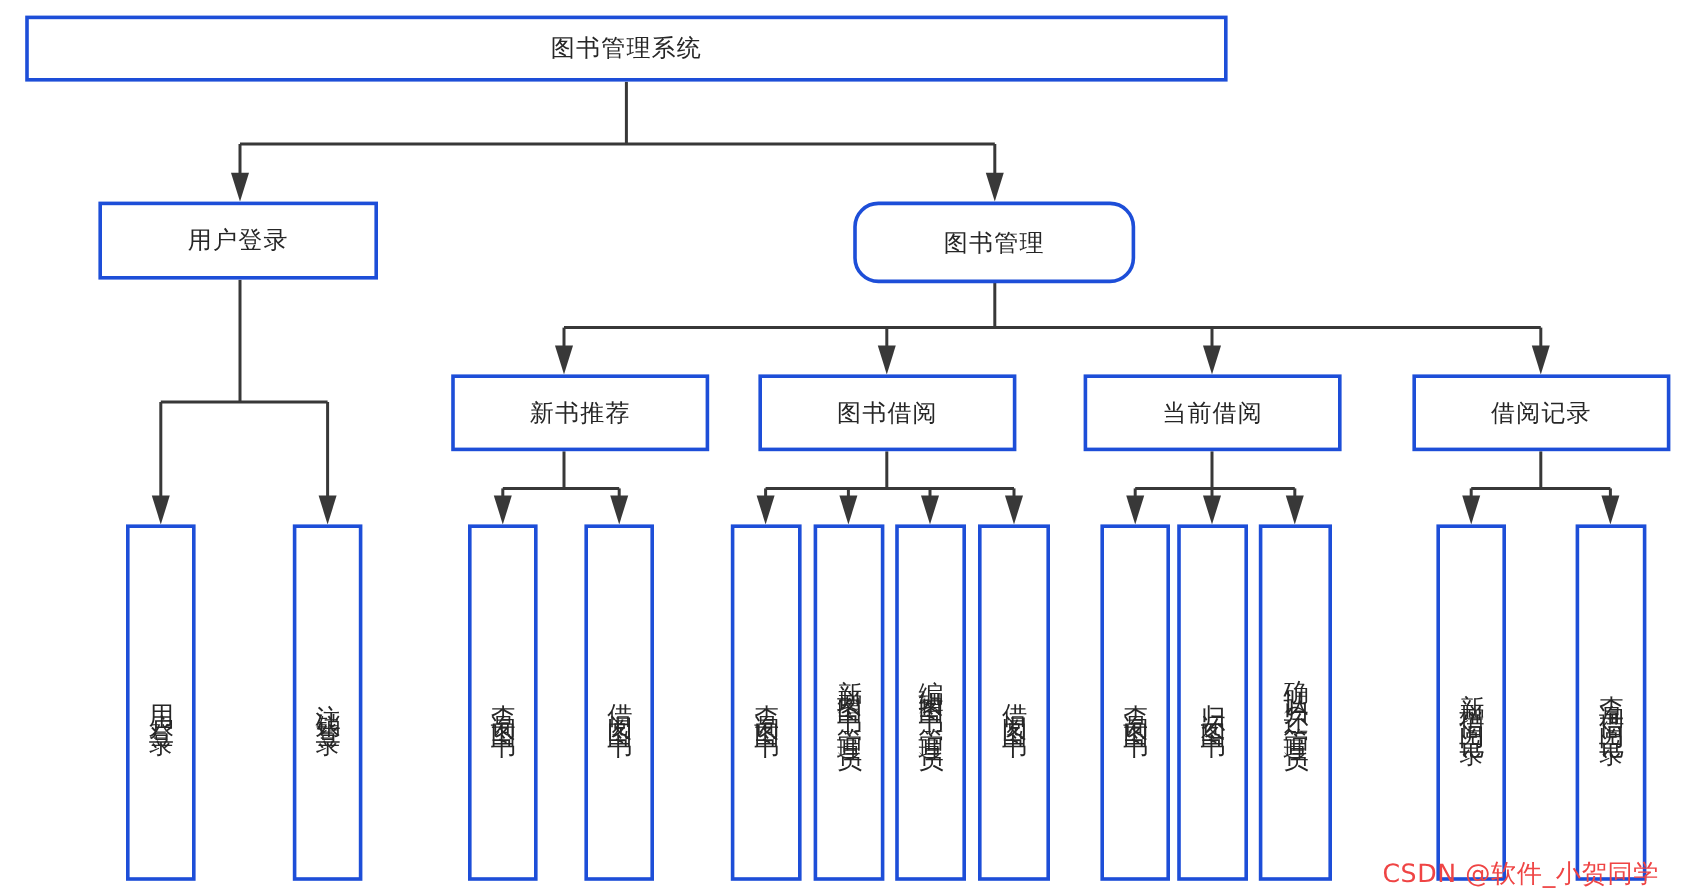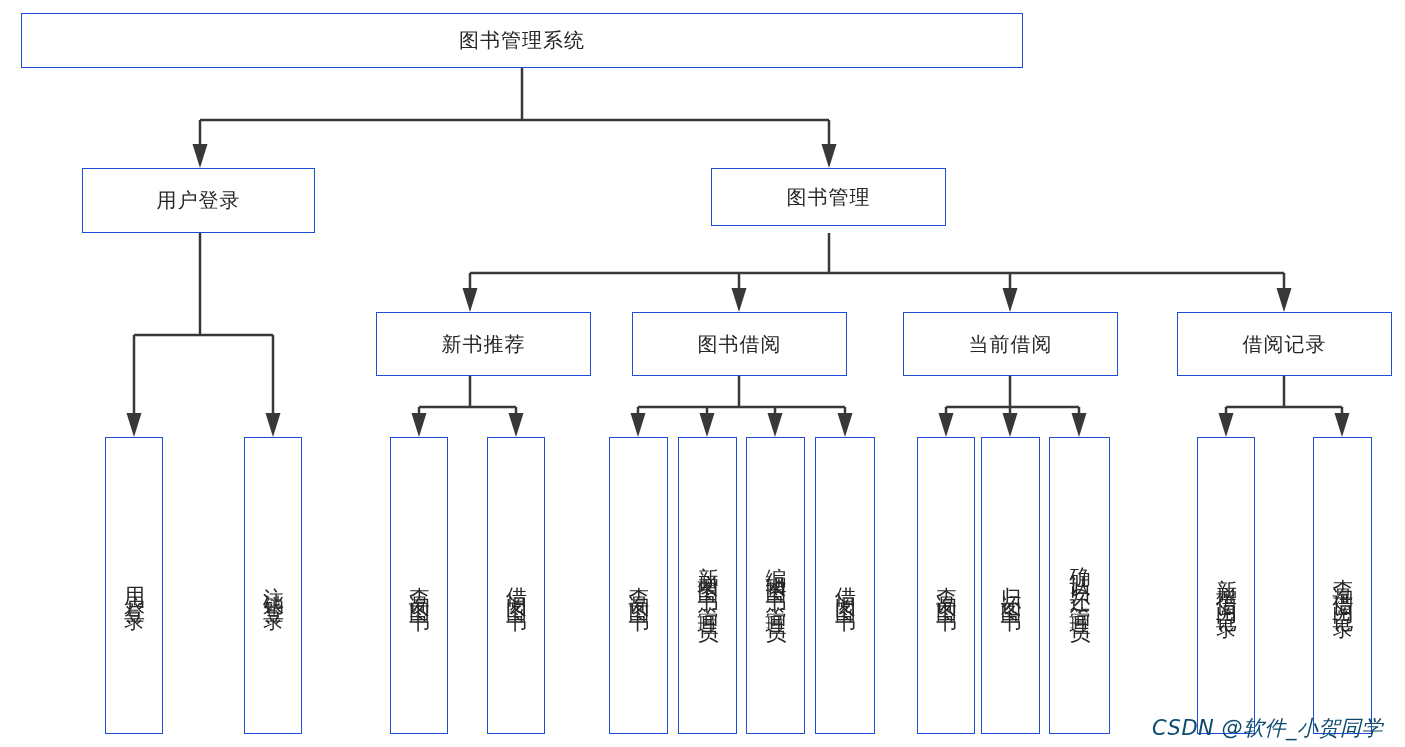--- a/index.html
+++ b/index.html
@@ -7,44 +7,43 @@
     position:relative;
     width:1405px;height:747px;
     background:#ffffff;
     font-family:"DejaVu Sans","Liberation Sans",sans-serif;
     overflow:hidden;
   }
   #connectors{position:absolute;left:0;top:0;width:1405px;height:747px;}
   .box{
     position:absolute;
     box-sizing:border-box;
-    border:1px solid #1d4ed8;
+    border:3px solid #1d4ed8;
     background:#ffffff;
     display:flex;
     align-items:center;
     justify-content:center;
     color:#262626;
   }
   .h-box{font-size:20px;letter-spacing:1px;white-space:nowrap;}
   .v-box{
     writing-mode:vertical-rl;
     text-orientation:mixed;
     font-size:21px;
     letter-spacing:8px;
     line-height:1;
   }
   .v-box span{display:block;}
   .watermark{
     position:absolute;
     left:1152px;top:714px;
     font-size:21px;
-    color:#0c4a6e;
+    color:#ef4444;
     white-space:nowrap;
     letter-spacing:0.5px;
-    font-style:italic;
   }
 </style>
 </head>
 <body>
 
 <div id="stage">
 
   <svg id="connectors" viewBox="0 0 1405 747" xmlns="http://www.w3.org/2000/svg">
     <g stroke="#383838" stroke-width="2.5" fill="none">
 
@@ -111,21 +110,21 @@
     </g>
   </svg>
 
   <div class="box h-box" style="left:21px;top:13px;width:1002px;height:55px;">
     <span>图书管理系统</span>
   </div>
 
   <div class="box h-box" style="left:82px;top:168px;width:233px;height:65px;">
     <span>用户登录</span>
   </div>
-  <div class="box h-box" style="left:711px;top:168px;width:235px;height:58px;">
+  <div class="box h-box" style="left:711px;top:168px;width:235px;height:68px;border-radius:21px;">
     <span>图书管理</span>
   </div>
 
   <div class="box h-box" style="left:376px;top:312px;width:215px;height:64px;">
     <span>新书推荐</span>
   </div>
   <div class="box h-box" style="left:632px;top:312px;width:215px;height:64px;">
     <span>图书借阅</span>
   </div>
   <div class="box h-box" style="left:903px;top:312px;width:215px;height:64px;">

